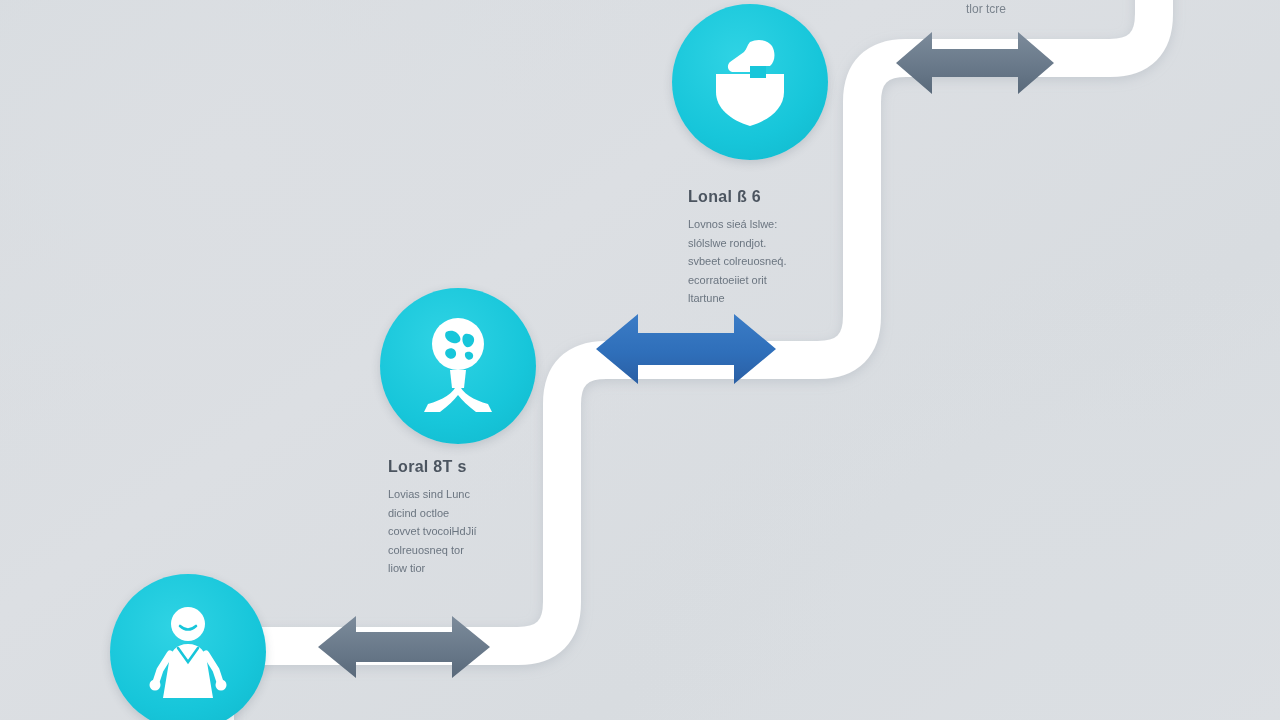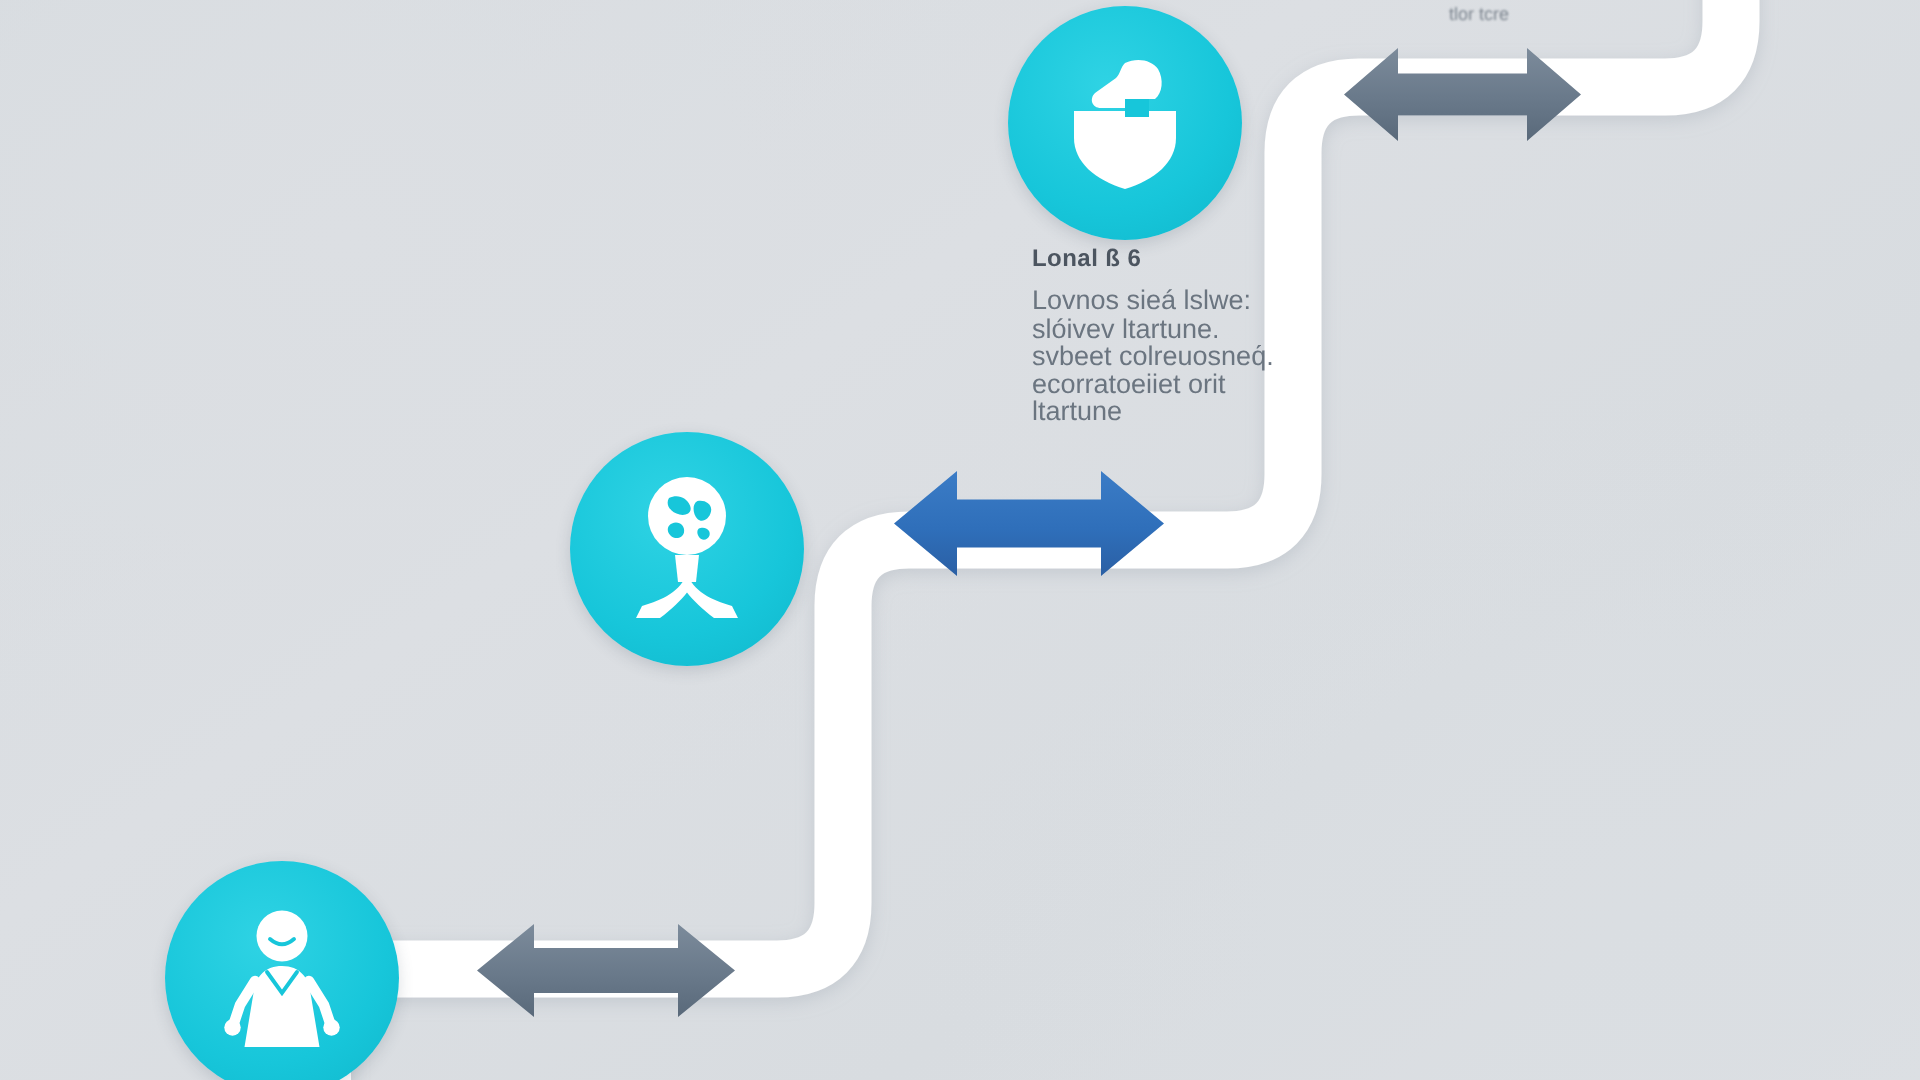--- a/index.html
+++ b/index.html
@@ -55,21 +55,21 @@
   .tb-title {
     font-size: 16px;
     font-weight: bold;
     color: #4c5560;
     letter-spacing: 0.3px;
     margin: 0 0 9px 0;
     filter: blur(0.45px);
     white-space: nowrap;
   }
   .tb-body {
-    font-size: 18px;
+    font-size: 11px;
     line-height: 18.5px;
     color: #6b7580;
     margin: 0;
     filter: blur(0.5px);
   }
   .tb-body div { white-space: nowrap; }
 
   .floating-label {
     position: absolute;
     font-size: 12px;
@@ -197,26 +197,36 @@
       <path d="M 12 38
                L 80 38
                L 80 56
                C 80 72 66 84 46 90
                C 26 84 12 72 12 56 Z" fill="#ffffff"></path>
 
       <path d="M 46 30 L 62 30 L 62 42 L 46 42 Z" fill="#17c6da"></path>
     </svg>
   </div>
 
-
-  <div class="text-block" style="left:688px; top:164px; width:150px;">
+  <div class="text-block" style="left:388px; top:458px; width:150px;">
+    <div class="tb-title">Loral 8T s</div>
+    <div class="tb-body">
+      <div>Lovias sind Lunc</div>
+      <div>dicind octloe</div>
+      <div>covvet tvocoiHdJií</div>
+      <div>colreuosneq tor</div>
+      <div>liow tior</div>
+    </div>
+  </div>
+
+  <div class="text-block" style="left:688px; top:188px; width:150px;">
     <div class="tb-title">Lonal ß 6</div>
     <div class="tb-body">
       <div>Lovnos sieá lslwe:</div>
-      <div>slóivev ltartune.</div>
+      <div>slólslwe rondjot.</div>
       <div>svbeet  colreuosneq́.</div>
       <div>ecorratoeiiet orit</div>
       <div>ltartune</div>
     </div>
   </div>
 
   <div class="floating-label" style="left:966px; top:2px;">tlor tcre</div>
 
 </div>
 

